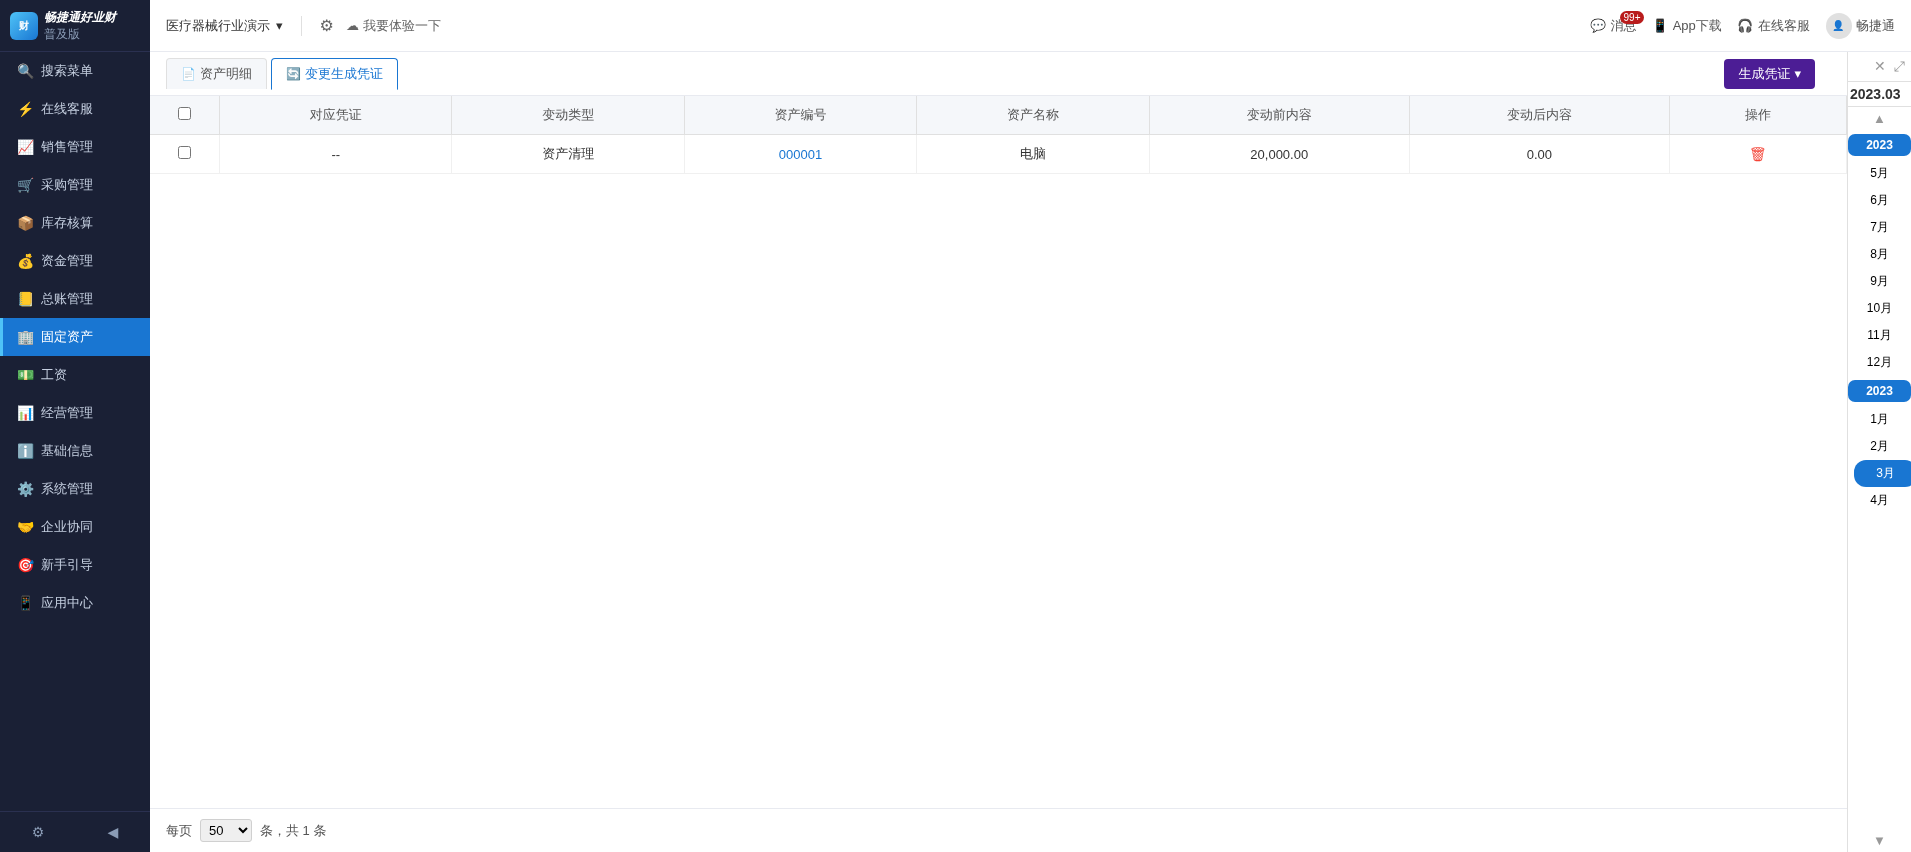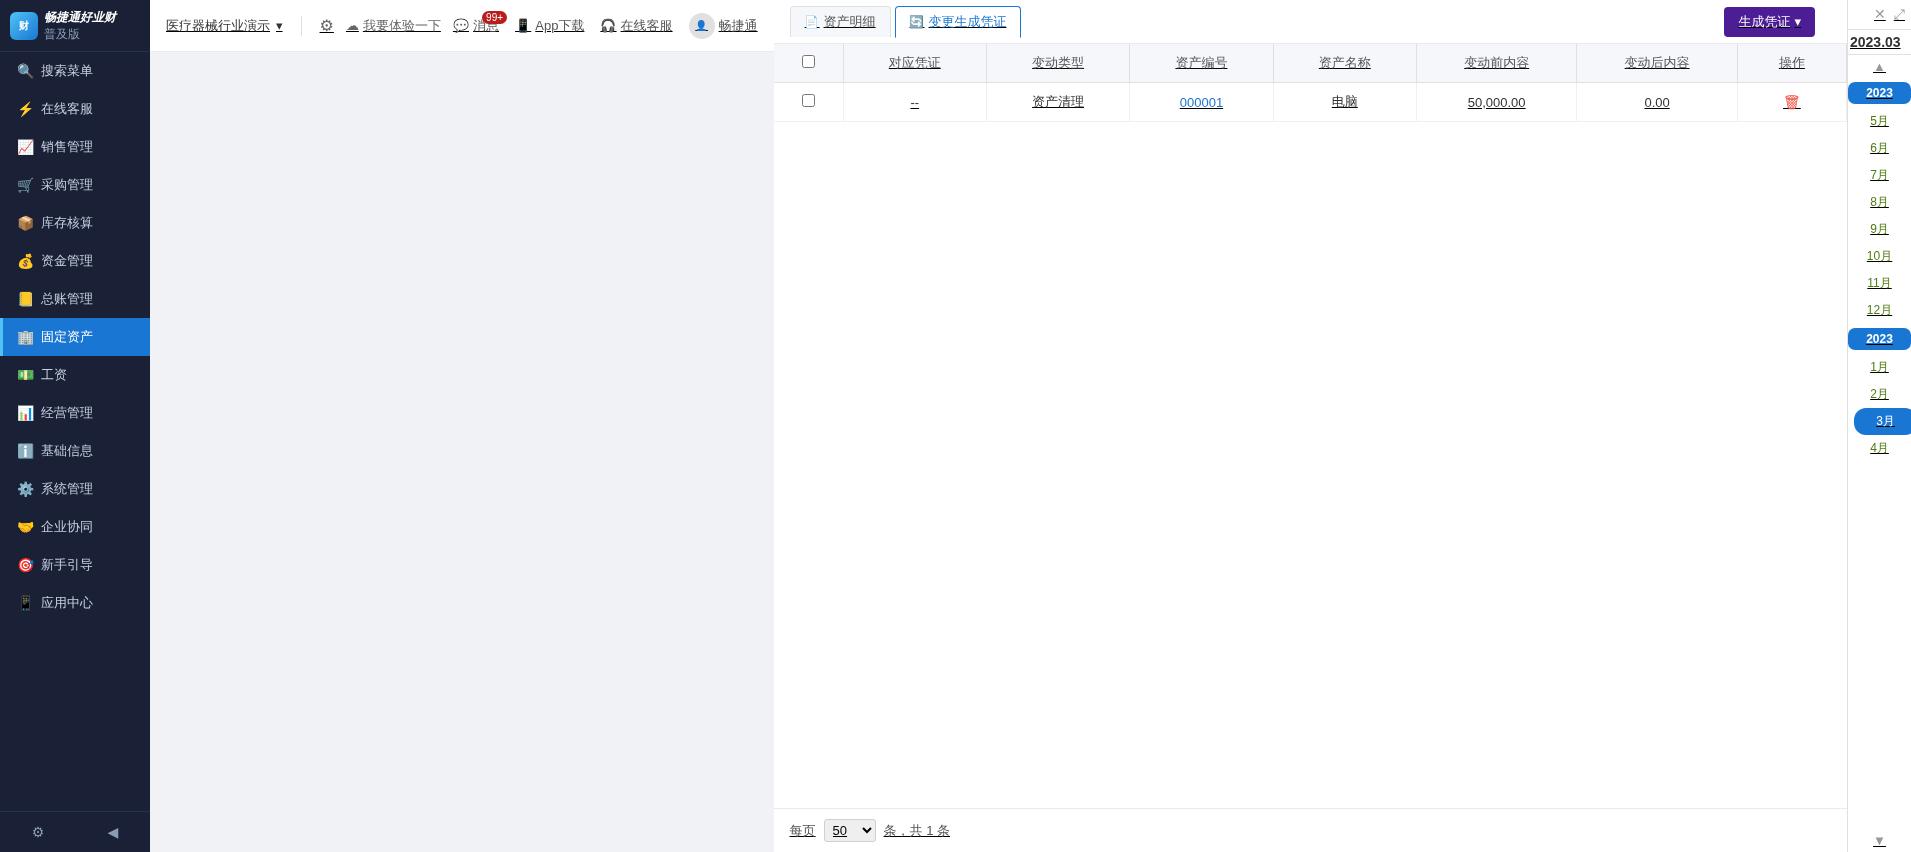--- a/index.html
+++ b/index.html
@@ -56,21 +56,21 @@
     .sidebar-item-icon { font-size: 14px; width: 16px; text-align: center; flex-shrink: 0; }
     .sidebar-footer {
       border-top: 1px solid #2a3050;
       padding: 8px 0;
       display: flex;
       justify-content: space-around;
     }
     .sidebar-footer-btn { color: #8a9bb5; cursor: pointer; font-size: 14px; padding: 4px 8px; }
 
     
-    .main-area { flex: 1; display: flex; overflow: hidden; text-decoration: underline; }
+    .main-area { flex: 1; display: flex; flex-direction: column; overflow: hidden; }
 
     
     .topbar {
       background: #fff;
       height: 52px;
       display: flex;
       align-items: center;
       padding: 0 16px;
       border-bottom: 1px solid #e8eaf0;
       gap: 12px;
@@ -228,21 +228,21 @@
       justify-content: center;
       padding: 4px;
       cursor: pointer;
       color: #999;
     }
     .month-item {
       width: 100%;
       text-align: center;
       padding: 5px 0;
       font-size: 12px;
-      color: #4d7c0f;
+      color: #000000;
       cursor: pointer;
     }
     .month-item.active-month {
       background: #1976d2;
       color: #fff;
       border-radius: 12px;
       margin: 0 6px;
     }
 
     
@@ -416,21 +416,21 @@
           </thead>
           <tbody id="table-body">
           <tr>
       <td class="checkbox-cell">
         <input type="checkbox" style="">
       </td>
       <td>--</td>
       <td>资产清理</td>
       <td style="color:#1976d2;">000001</td>
       <td>电脑</td>
-      <td>50,000.00</td>
+      <td>20,000.00</td>
       <td>0.00</td>
       <td>
         <span class="delete-icon">🗑</span>
       </td>
     </tr>
             </tbody>
         </table>
       </div>
 
       <div class="pagination-bar">

